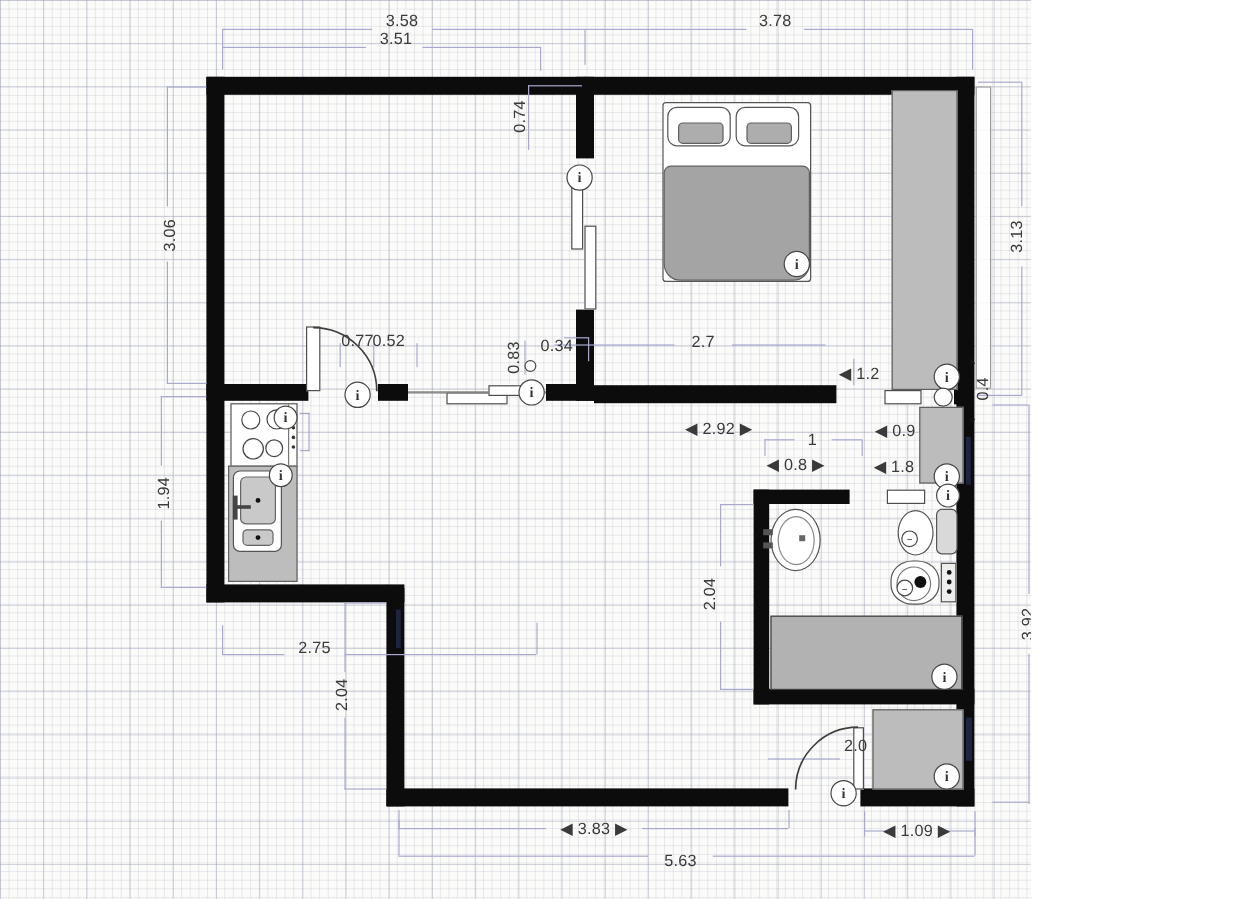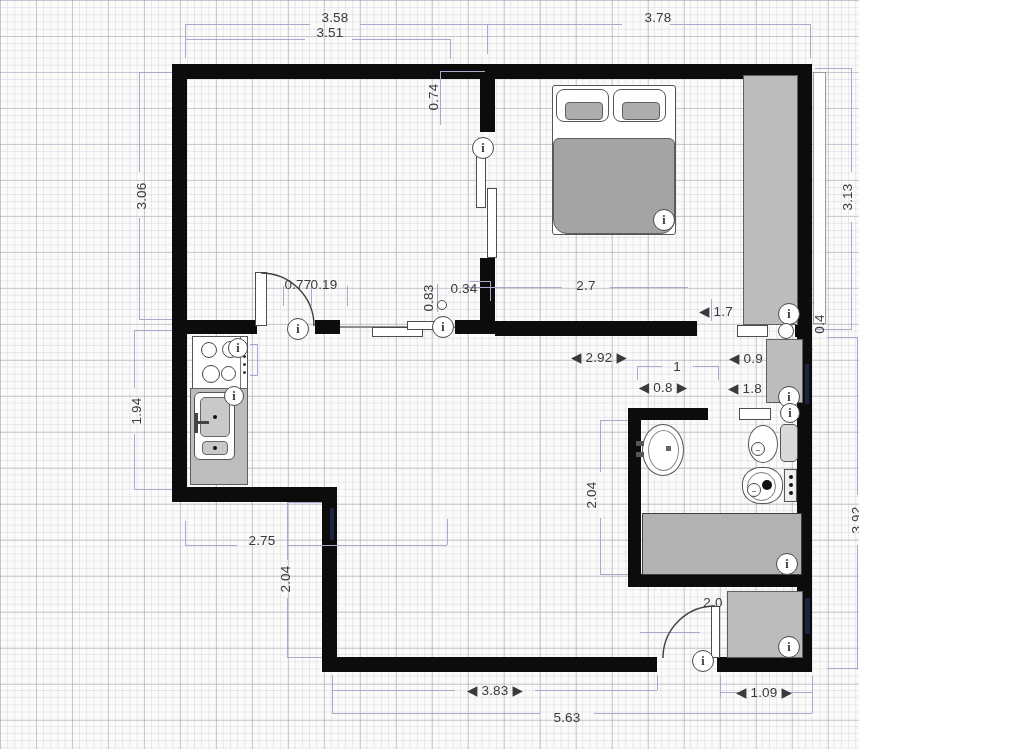--- a/index.html
+++ b/index.html
@@ -207,44 +207,44 @@
       <div class="dim-line" style="left: 437px; top: 284px; width: 1px; height: 28px;"></div>
       <div class="dim-line" style="left: 470px; top: 281px; width: 20px; height: 1px;"></div>
       <div class="dim-line" style="left: 490px; top: 281px; width: 1px; height: 20px;"></div>
       <div class="dim-line" style="left: 257px; top: 344px; width: 1px; height: 32px;"></div>
       <div class="dim-line" style="left: 250px; top: 344px; width: 8px; height: 1px;"></div>
       <div class="dim-line" style="left: 250px; top: 375px; width: 8px; height: 1px;"></div>
     </div>
   <div>
       <div class="dim-label" style="left: 335px; top: 17px;">3.58</div>
       <div class="dim-label" style="left: 330px; top: 32px;">3.51</div>
-      <div class="dim-label" style="left: 646px; top: 17px; margin-left: 12px;">3.78</div>
+      <div class="dim-label" style="left: 646px; top: 17px;">3.78</div>
       <div class="dim-label rot" style="left: 433px; top: 97px;">0.74</div>
       <div class="dim-label rot" style="left: 141px; top: 196px;">3.06</div>
       <div class="dim-label rot" style="left: 847px; top: 197px;">3.13</div>
       <div class="dim-label rot" style="left: 136px; top: 411px;">1.94</div>
       <div class="dim-label" style="left: 298px; top: 284px;">0.77</div>
-      <div class="dim-label" style="left: 324px; top: 284px;">0.19</div>
+      <div class="dim-label" style="left: 324px; top: 284px;">0.52</div>
       <div class="dim-label rot" style="left: 428px; top: 298px;">0.83</div>
       <div class="dim-label" style="left: 464px; top: 288px;">0.34</div>
       <div class="dim-label" style="left: 586px; top: 285px;">2.7</div>
-      <div class="dim-label" style="left: 716px; top: 311px;">◀ 1.7</div>
+      <div class="dim-label" style="left: 716px; top: 311px;">◀ 1.2</div>
       <div class="dim-label" style="left: 599px; top: 357px;">◀ 2.92 ▶</div>
       <div class="dim-label" style="left: 746px; top: 358px;">◀ 0.9</div>
       <div class="dim-label" style="left: 677px; top: 366px;">1</div>
       <div class="dim-label" style="left: 663px; top: 387px;">◀ 0.8 ▶</div>
       <div class="dim-label" style="left: 745px; top: 388px;">◀ 1.8</div>
       <div class="dim-label rot" style="left: 591px; top: 495px;">2.04</div>
       <div class="dim-label rot" style="left: 856px; top: 520px;">3.92</div>
       <div class="dim-label" style="left: 262px; top: 540px;">2.75</div>
       <div class="dim-label rot" style="left: 285px; top: 579px;">2.04</div>
       <div class="dim-label rot" style="left: 819px; top: 324px;">0.4</div>
       <div class="dim-label arrow" style="left: 810px; top: 300px;">▲</div>
       <div class="dim-label arrow" style="left: 810px; top: 351px;">▼</div>
-      <div class="dim-label" style="left: 713px; top: 602px;">2.0</div>
+      <div class="dim-label" style="left: 713px; top: 621px;">2.0</div>
       <div class="dim-label" style="left: 495px; top: 690px;">◀ 3.83 ▶</div>
       <div class="dim-label" style="left: 764px; top: 692px;">◀ 1.09 ▶</div>
       <div class="dim-label" style="left: 567px; top: 717px;">5.63</div>
     </div>
   <div>
       <div class="icon" style="left: 287px; top: 318px; width: 22px; height: 22px;">i</div>
       <div class="icon" style="left: 432px; top: 316px; width: 22px; height: 22px;">i</div>
       <div class="icon" style="left: 472px; top: 137px; width: 22px; height: 22px;">i</div>
       <div class="icon" style="left: 228px; top: 338px; width: 20px; height: 20px;">i</div>
       <div class="icon" style="left: 224px; top: 386px; width: 20px; height: 20px;">i</div>

